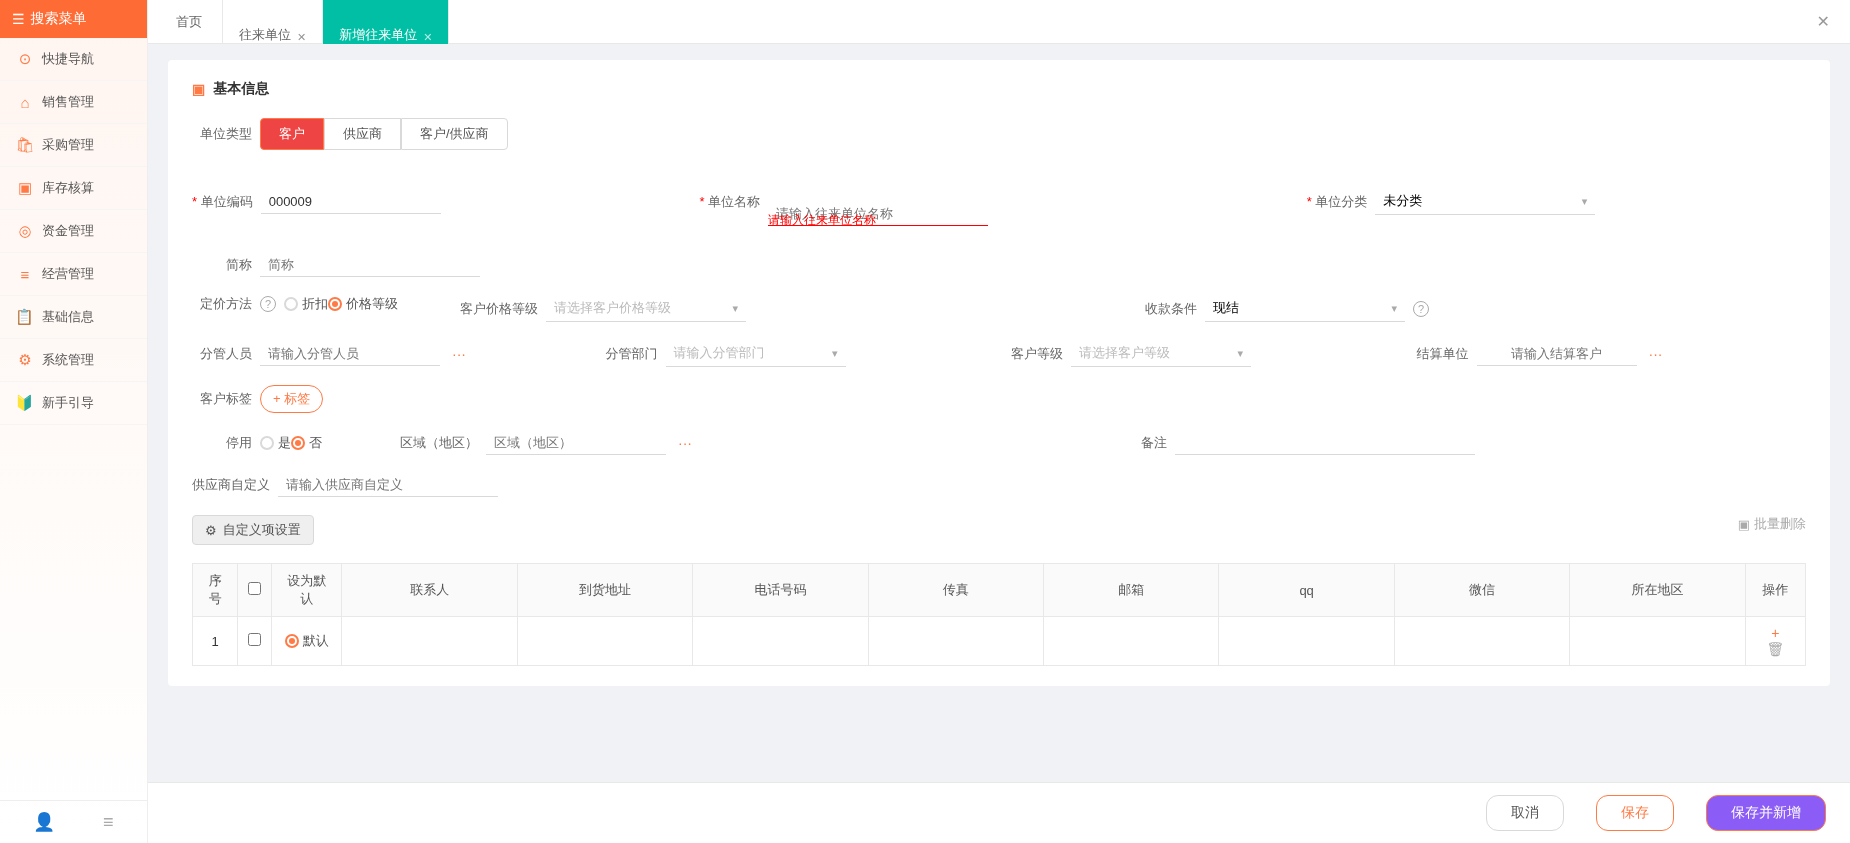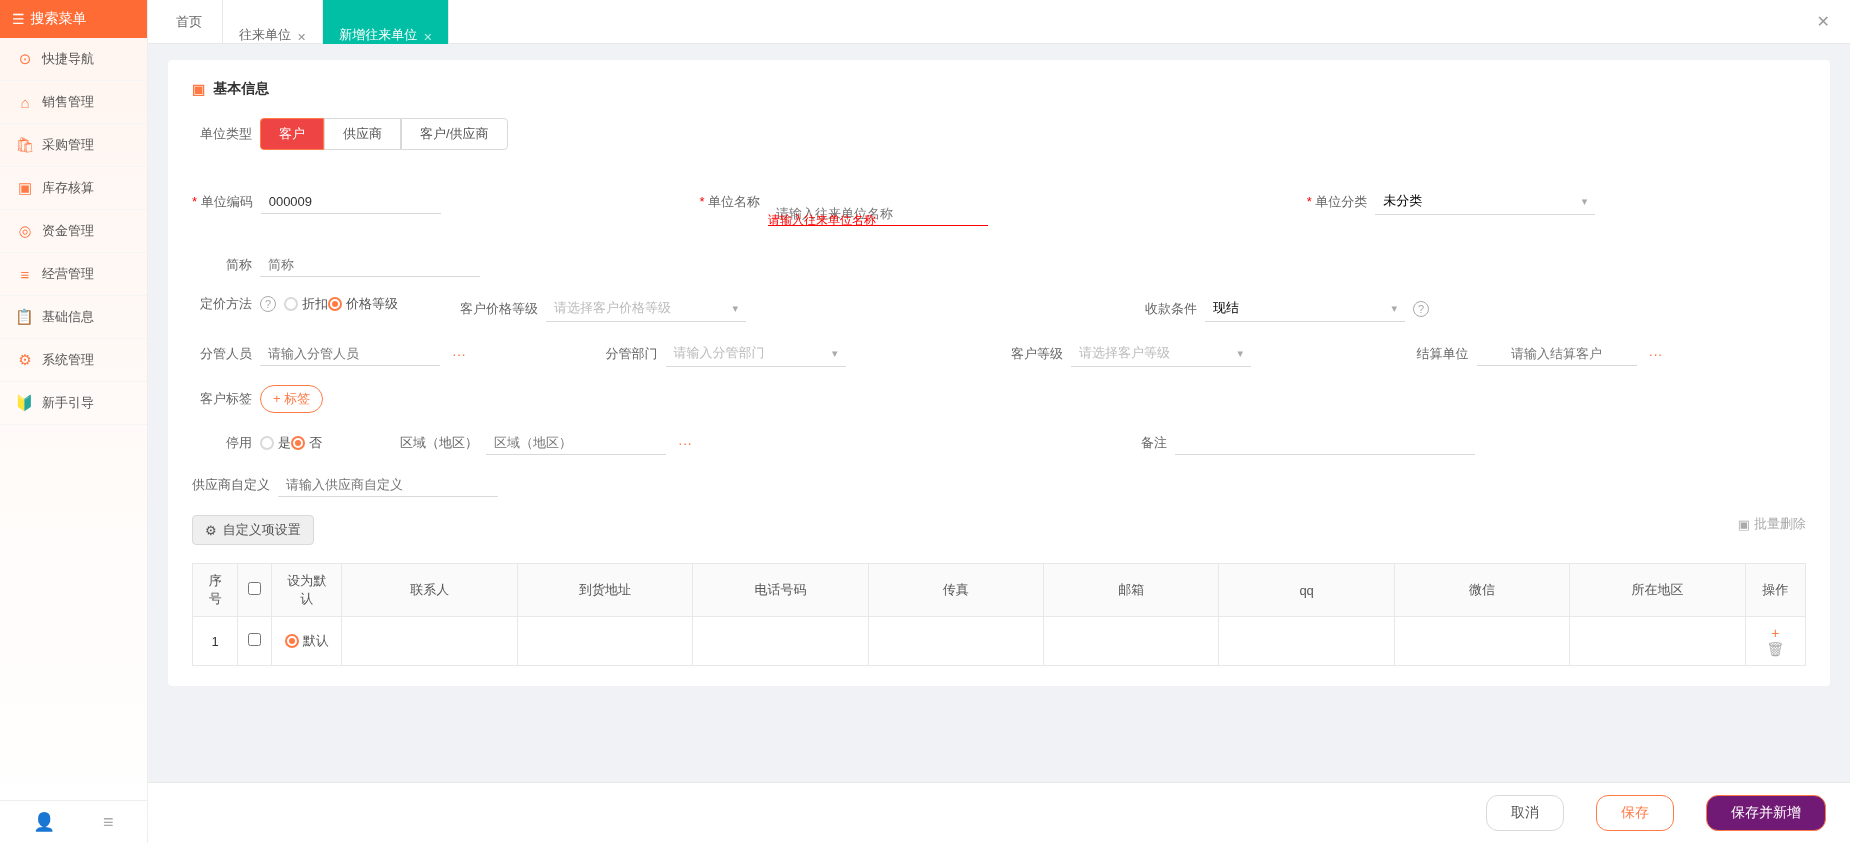--- a/index.html
+++ b/index.html
@@ -362,21 +362,21 @@
     .btn-cancel {
       background: white;
       color: #555;
     }
     .btn-save {
       background: white;
       color: #ff7a45;
       border-color: #ff7a45;
     }
     .btn-save-new {
-      background: #701a75;
+      background: #8b5cf6;
       color: white;
       border-color: #ff7a45;
     }
 
     
     ::-webkit-scrollbar { width: 6px; }
     ::-webkit-scrollbar-track { background: #f1f1f1; }
     ::-webkit-scrollbar-thumb { background: #ccc; border-radius: 3px; }
   </style>
 </head>

